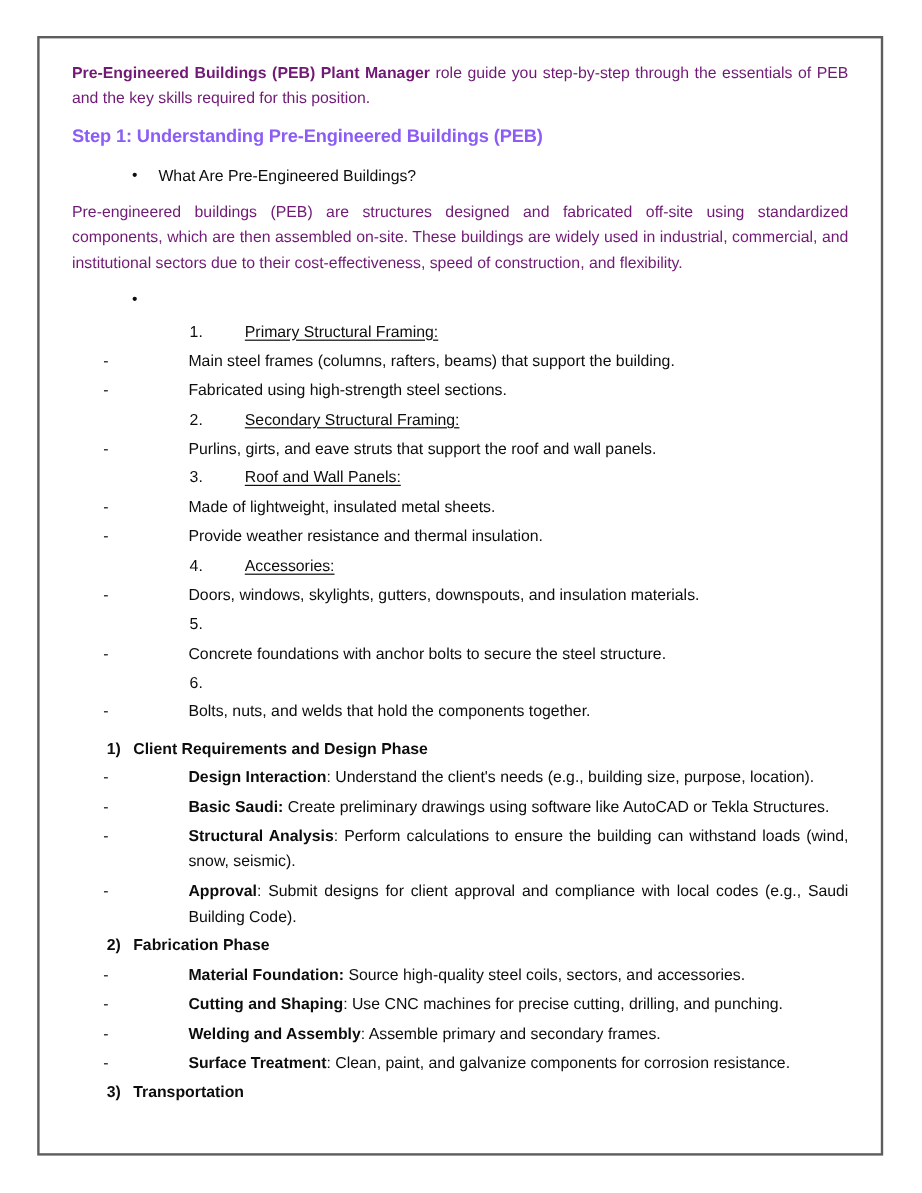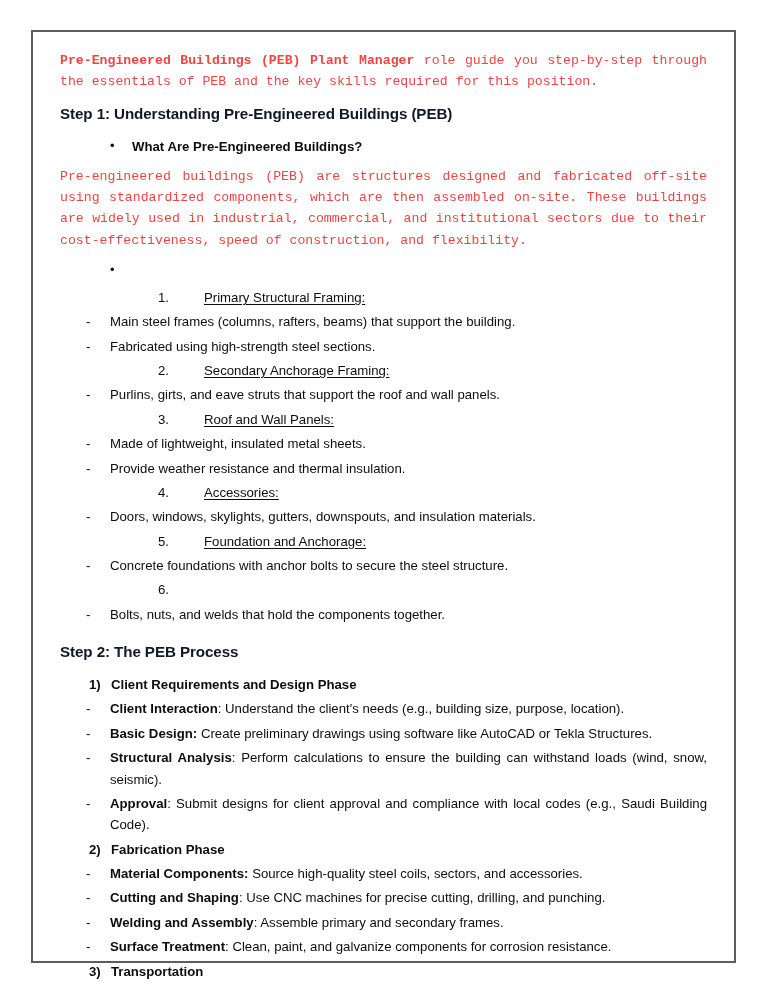--- a/index.html
+++ b/index.html
@@ -33,49 +33,48 @@
     width: 647px;
   }
 
   
   .para {
     font-size: 13.2px;
     line-height: 1.62;
     text-align: justify;
     text-justify: inter-word;
     margin: 0 0 6px 0;
-    color: #ef4444;
-    font-family: Liberation Mono, monospace;
+    color: #701a75;
   }
   .para.lead { margin-bottom: 10px; }
 
   .heading {
     font-size: 15.2px;
     font-weight: bold;
     line-height: 1.5;
     margin: 10px 0 10px 0;
     letter-spacing: -0.1px;
-    color: #0f172a;
+    color: #8b5cf6;
   }
 
   
   .bullet-row {
     display: flex;
     margin: 0 0 6px 0;
     padding-left: 50px;
     font-size: 13.2px;
     line-height: 1.6;
   }
   .bullet-row .marker {
     width: 22px;
     flex: 0 0 22px;
     font-size: 13px;
     line-height: 1.6;
   }
-  .bullet-row .content { font-weight: bold; }
+  .bullet-row .content { font-weight: normal; }
 
   
   .num-row {
     display: flex;
     margin: 0 0 3px 0;
     padding-left: 93px;
     font-size: 13.2px;
     line-height: 1.62;
   }
   .num-row .marker {
@@ -96,21 +95,21 @@
     margin: 0 0 3px 0;
     padding-left: 26px;
     font-size: 13.2px;
     line-height: 1.62;
     text-align: justify;
   }
   .dash-row .marker {
     width: 24px;
     flex: 0 0 24px;
   }
-  .dash-row .content { flex: 1 1 auto; }
+  .dash-row .content { flex: 1 1 auto; margin-left: 47px; }
   .dash-row .content.bold-lead > .lead-bold { font-weight: bold; }
 
   
   .paren-row {
     display: flex;
     margin: 0 0 3px 0;
     padding-left: 29px;
     font-size: 13.2px;
     line-height: 1.62;
     font-weight: bold;
@@ -150,21 +149,21 @@
       <span class="marker">-</span>
       <span class="content">Main steel frames (columns, rafters, beams) that support the building.</span>
     </div>
     <div class="dash-row">
       <span class="marker">-</span>
       <span class="content">Fabricated using high-strength steel sections.</span>
     </div>
 
     <div class="num-row">
       <span class="marker">2.</span>
-      <span class="content">Secondary Anchorage Framing:</span>
+      <span class="content">Secondary Structural Framing:</span>
     </div>
     <div class="dash-row">
       <span class="marker">-</span>
       <span class="content">Purlins, girts, and eave struts that support the roof and wall panels.</span>
     </div>
 
     <div class="num-row">
       <span class="marker">3.</span>
       <span class="content">Roof and Wall Panels:</span>
     </div>
@@ -181,66 +180,64 @@
       <span class="marker">4.</span>
       <span class="content">Accessories:</span>
     </div>
     <div class="dash-row">
       <span class="marker">-</span>
       <span class="content">Doors, windows, skylights, gutters, downspouts, and insulation materials.</span>
     </div>
 
     <div class="num-row">
       <span class="marker">5.</span>
-      <span class="content">Foundation and Anchorage:</span>
     </div>
     <div class="dash-row">
       <span class="marker">-</span>
       <span class="content">Concrete foundations with anchor bolts to secure the steel structure.</span>
     </div>
 
     <div class="num-row">
       <span class="marker">6.</span>
     </div>
     <div class="dash-row">
       <span class="marker">-</span>
       <span class="content">Bolts, nuts, and welds that hold the components together.</span>
     </div>
 
-    <h2 class="heading" style="margin-top:16px">Step 2: The PEB Process</h2>
 
 
     <div class="paren-row spaced-top">
       <span class="marker">1)</span>
       <span class="content">Client Requirements and Design Phase</span>
     </div>
     <div class="dash-row">
       <span class="marker">-</span>
-      <span class="content bold-lead"><span class="lead-bold">Client Interaction</span><span>: Understand the client's needs (e.g., building size, purpose, location).</span></span>
-    </div>
-    <div class="dash-row">
-      <span class="marker">-</span>
-      <span class="content bold-lead"><span class="lead-bold">Basic Design:</span><span> Create preliminary drawings using software like AutoCAD or Tekla Structures.</span></span>
+      <span class="content bold-lead"><span class="lead-bold">Design Interaction</span><span>: Understand the client's needs (e.g., building size, purpose, location).</span></span>
+    </div>
+    <div class="dash-row">
+      <span class="marker">-</span>
+      <span class="content bold-lead"><span class="lead-bold">Basic Saudi:</span><span> Create preliminary drawings using software like AutoCAD or Tekla Structures.</span></span>
     </div>
     <div class="dash-row">
       <span class="marker">-</span>
       <span class="content bold-lead"><span class="lead-bold">Structural Analysis</span><span>: Perform calculations to ensure the building can withstand loads (wind, snow, seismic).</span></span>
     </div>
     <div class="dash-row">
       <span class="marker">-</span>
       <span class="content bold-lead"><span class="lead-bold">Approval</span><span>: Submit designs for client approval and compliance with local codes (e.g., Saudi Building Code).</span></span>
     </div>
 
     <div class="paren-row">
       <span class="marker">2)</span>
       <span class="content">Fabrication Phase</span>
     </div>
     <div class="dash-row">
       <span class="marker">-</span>
-      <span class="content bold-lead"><span class="lead-bold">Material Components:</span><span> Source high-quality steel coils, sectors, and accessories.</span></span>
+      <span class="content bold-lead"><span class="lead-bold">Material Foundation:</span><span> Source high-quality steel coils, sectors, and accessories.</span></span>
     </div>
     <div class="dash-row">
       <span class="marker">-</span>
       <span class="content bold-lead"><span class="lead-bold">Cutting and Shaping</span><span>: Use CNC machines for precise cutting, drilling, and punching.</span></span>
     </div>
     <div class="dash-row">
       <span class="marker">-</span>
       <span class="content bold-lead"><span class="lead-bold">Welding and Assembly</span><span>: Assemble primary and secondary frames.</span></span>
     </div>
     <div class="dash-row">

